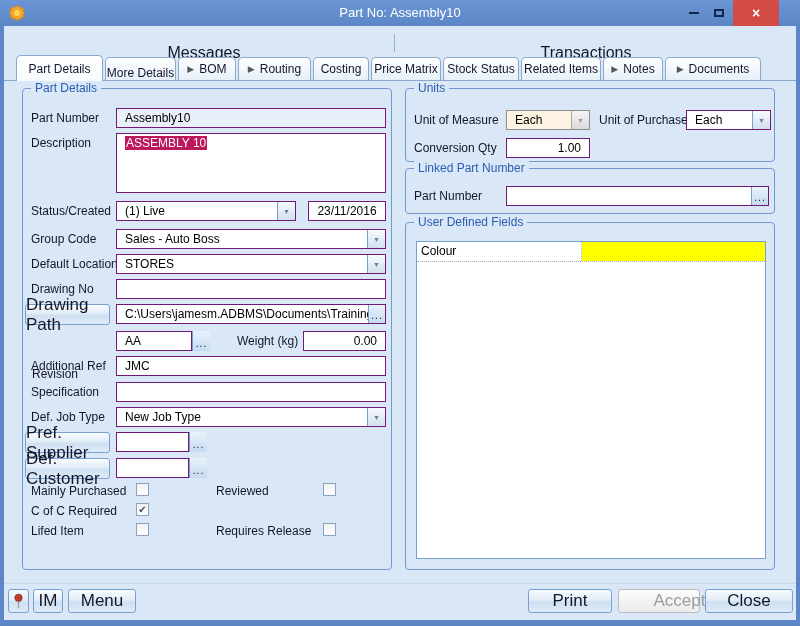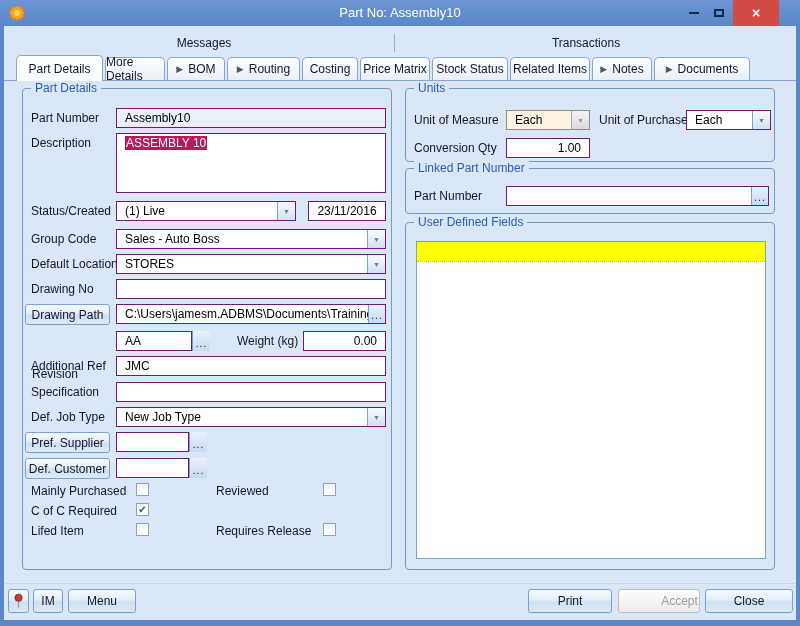--- a/index.html
+++ b/index.html
@@ -7,21 +7,21 @@
   .client{position:absolute;left:4px;top:26px;right:4px;bottom:6px;background:#d9e7f7;}
   
   .titlebar{position:absolute;left:0;top:0;width:100%;height:26px;background:linear-gradient(#6b95d4,#5b87c7);}
   .title{position:absolute;left:0;top:0;width:100%;height:26px;line-height:26px;text-align:center;color:#fff;font-size:13px;}
   .appicon{position:absolute;left:9px;top:5px;width:16px;height:16px;}
   .winbtn{position:absolute;top:0;height:26px;display:flex;align-items:center;justify-content:center;cursor:default;}
   .minglyph{width:10px;height:2px;background:#14264a;}
   .maxglyph{width:10px;height:8px;border:2px solid #14264a;box-sizing:border-box;background:transparent;}
   .closebtn{left:733px;width:46px;background:#d24b45;color:#fff;font-size:14px;font-weight:bold;}
   
-  .hdrlbl{position:absolute;top:36px;font-size:12px;color:#15162b;text-align:center;}
+  .hdrlbl{position:absolute;top:44px;font-size:16px;color:#15162b;text-align:center;}
   .hdrdiv{position:absolute;left:394px;top:34px;height:18px;border-left:1px solid #98aecd;}
   .tabline{position:absolute;left:4px;right:4px;top:80px;border-top:1px solid #89a7cb;z-index:1;}
   .tabs{position:absolute;left:16px;top:54px;height:27px;display:flex;align-items:flex-end;z-index:2;}
   .tab{box-sizing:border-box;height:23px;margin:0 2px 1px 0;background:linear-gradient(#ffffff,#e7eff9);
        border:1px solid #8aa8cc;border-bottom:none;border-radius:5px 5px 0 0;font-size:12px;color:#15162b;
        display:flex;align-items:center;justify-content:center;gap:5px;cursor:default;}
   .tab.sel{height:26px;margin-bottom:0;background:linear-gradient(#ffffff,#f7fafd);z-index:5;}
   .tabarrow{font-size:9px;color:#4f5a56;line-height:1;}
   
   .grp{position:absolute;border:1px solid #6f9bd1;border-radius:4px;box-sizing:border-box;}
@@ -34,21 +34,21 @@
   .rt{text-align:right;}
   .ctr{text-align:center;}
   .cbtn{position:absolute;right:0;top:0;bottom:0;width:17px;background:linear-gradient(#f6fafd,#d3e0ef);
         border-left:1px solid #7aa0cf;display:flex;align-items:center;justify-content:center;
         color:#67809f;font-size:7px;cursor:default;}
   .peach{background:#fdf3e2;border-color:#8f8f8f;}
   .peach .cbtn{background:linear-gradient(#f4f4f4,#dadada);border-left-color:#a7a7a7;color:#9a9a9a;}
   .dots{position:absolute;right:0;top:0;bottom:0;width:17px;background:linear-gradient(#e9f2fb,#c6daf0);
         border-left:1px solid #7aa0cf;display:flex;align-items:flex-end;justify-content:center;
         font-size:10px;color:#15162b;letter-spacing:1px;padding-bottom:2px;box-sizing:border-box;cursor:default;}
-  .btn3{position:absolute;box-sizing:border-box;border:1px solid #7aa0cf;border-radius:3px;font-size:12px;color:#15162b;
+  .btn3{position:absolute;box-sizing:border-box;border:1px solid #7aa0cf;border-radius:3px;font-size:17px;color:#15162b;
         background:linear-gradient(#f8fbfe 0%,#e2edf8 45%,#cfe0f1 55%,#dcebf8 100%);
         display:flex;align-items:center;justify-content:center;cursor:default;}
   .btn3.disabled{background:linear-gradient(#fcfcfc,#ebebeb);border-color:#bcbcbc;color:#9c9c9c;}
   .cb{position:absolute;width:13px;height:13px;box-sizing:border-box;border:1px solid #8aa3c0;
       background:linear-gradient(#f2f2f2,#ffffff);display:flex;align-items:center;justify-content:center;
       font-size:10px;color:#3d4f63;cursor:default;}
   .sel-text{color:#fff;padding:0 1px;}
   
   .udfgrid{position:absolute;left:10px;top:18px;width:350px;height:318px;background:#fff;border:1px solid #7aa0cf;box-sizing:border-box;}
   .udfrow{display:flex;height:20px;border-bottom:1px dotted #9ab0c8;box-sizing:border-box;}
@@ -81,21 +81,21 @@
 
   <div class="hdrlbl" style="left:16px;width:376px;">Messages</div>
   <div class="hdrlbl" style="left:396px;width:380px;">Transactions</div>
   <div class="hdrdiv"></div>
 
   <div class="tabline"></div>
   <div class="tabs">
     <div class="tab sel" style="width:87px;">
         <span>Part Details</span>
       </div>
-    <div class="tab" style="width:60px;">
+    <div class="tab" style="width:71px;align-items:flex-end;">
         <span>More Details</span>
       </div>
     <div class="tab" style="width:58px;">
         <span class="tabarrow">▶</span>
         <span>BOM</span>
       </div>
     <div class="tab" style="width:73px;">
         <span class="tabarrow">▶</span>
         <span>Routing</span>
       </div>
@@ -232,20 +232,21 @@
     <div class="fld" style="left:100px;top:17px;width:263px;padding-right:20px;">
       <span></span>
       <span class="dots">...</span>
     </div>
   </div>
 
   <div class="grp" style="left:405px;top:222px;width:370px;height:348px;">
     <span class="legend">User Defined Fields</span>
     <div class="udfgrid">
       <div class="udfrow">
+        <div class="udfname">Colour</div>
         <div class="udfval" style="background: rgb(255, 255, 0);"></div>
       </div>
     </div>
   </div>
 
   <div class="footline"></div>
   <div class="btn3" style="left:8px;top:589px;width:21px;height:24px;">
     <svg width="11" height="17" viewBox="0 0 12 18">
       <circle cx="6" cy="5" r="4" fill="#c23b2e" stroke="#7c241a" stroke-width="0.8"></circle>
       <rect x="5.3" y="9" width="1.4" height="7.5" fill="#9aa0a6"></rect>

